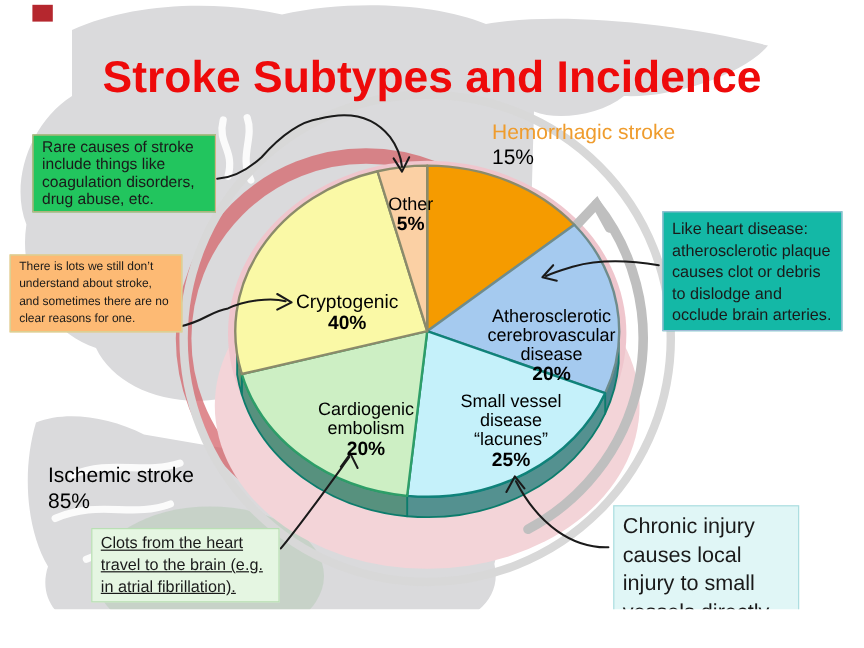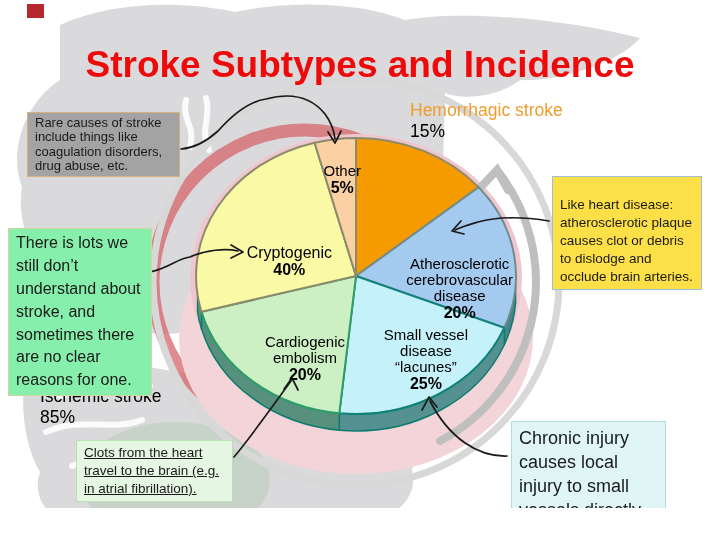--- a/index.html
+++ b/index.html
@@ -3,23 +3,23 @@
 <meta charset="utf-8">
 <style>
   html,body{margin:0;padding:0;background:#fff;}
   .slide{position:relative;width:720px;height:508px;background:#ffffff;overflow:hidden;
          font-family:"Liberation Sans",sans-serif;color:#111;}
   svg.scene{position:absolute;left:0;top:0;width:720px;height:540px;}
   .title{position:absolute;left:0;right:0;top:44px;text-align:center;
          font-size:37px;font-weight:bold;color:#ee0a0a;letter-spacing:0;}
   .callout{position:absolute;box-sizing:border-box;font-size:13px;color:#1a1a1a;
            padding:3px 7px;border:1px solid;}
-  .co-rare{left:27px;top:112px;width:153px;line-height:1.1;background:#a3a3a3;border-color:#d3b183;}
-  .co-crypt{left:8px;top:228px;width:144px;line-height:1.43;font-size:16px;background:#86efac;border-color:#d2d69c;}
-  .co-athero{left:552px;top:176px;width:150px;line-height:1.33;font-size:13.5px;background:#fde047;border-color:#a2bdd8;padding-top:19px;}
+  .co-rare{left:27px;top:112px;width:153px;line-height:1.1;background:#22c55e;border-color:#d3b183;}
+  .co-crypt{left:8px;top:212px;width:144px;line-height:1.43;font-size:10px;background:#fdba74;border-color:#d2d69c;}
+  .co-athero{left:552px;top:176px;width:150px;line-height:1.33;font-size:13.5px;background:#14b8a6;border-color:#a2bdd8;padding-top:5px;}
   .co-cardio{left:76px;top:440px;width:157px;line-height:1.33;font-size:13.5px;background:#e5f6e2;border-color:#b9dfb4;text-decoration:underline;}
   .co-small{left:511px;top:421px;width:155px;line-height:1.33;font-size:18px;background:#e0f6f6;border-color:#addee0;padding-top:5px;}
   .pie-label{position:absolute;text-align:center;white-space:pre-line;
              font-size:15px;line-height:1.07;color:#000;}
   .pie-label .pct{display:block;font-weight:bold;font-size:16px;}
   .lbl-ath{right:207px;top:240px;}
   .lbl-sv{right:252px;top:311px;}
   .lbl-card{right:375px;top:318px;}
   .lbl-crypt{right:388px;top:227px;font-size:16px;}
   .lbl-other{right:359px;top:147px;}

